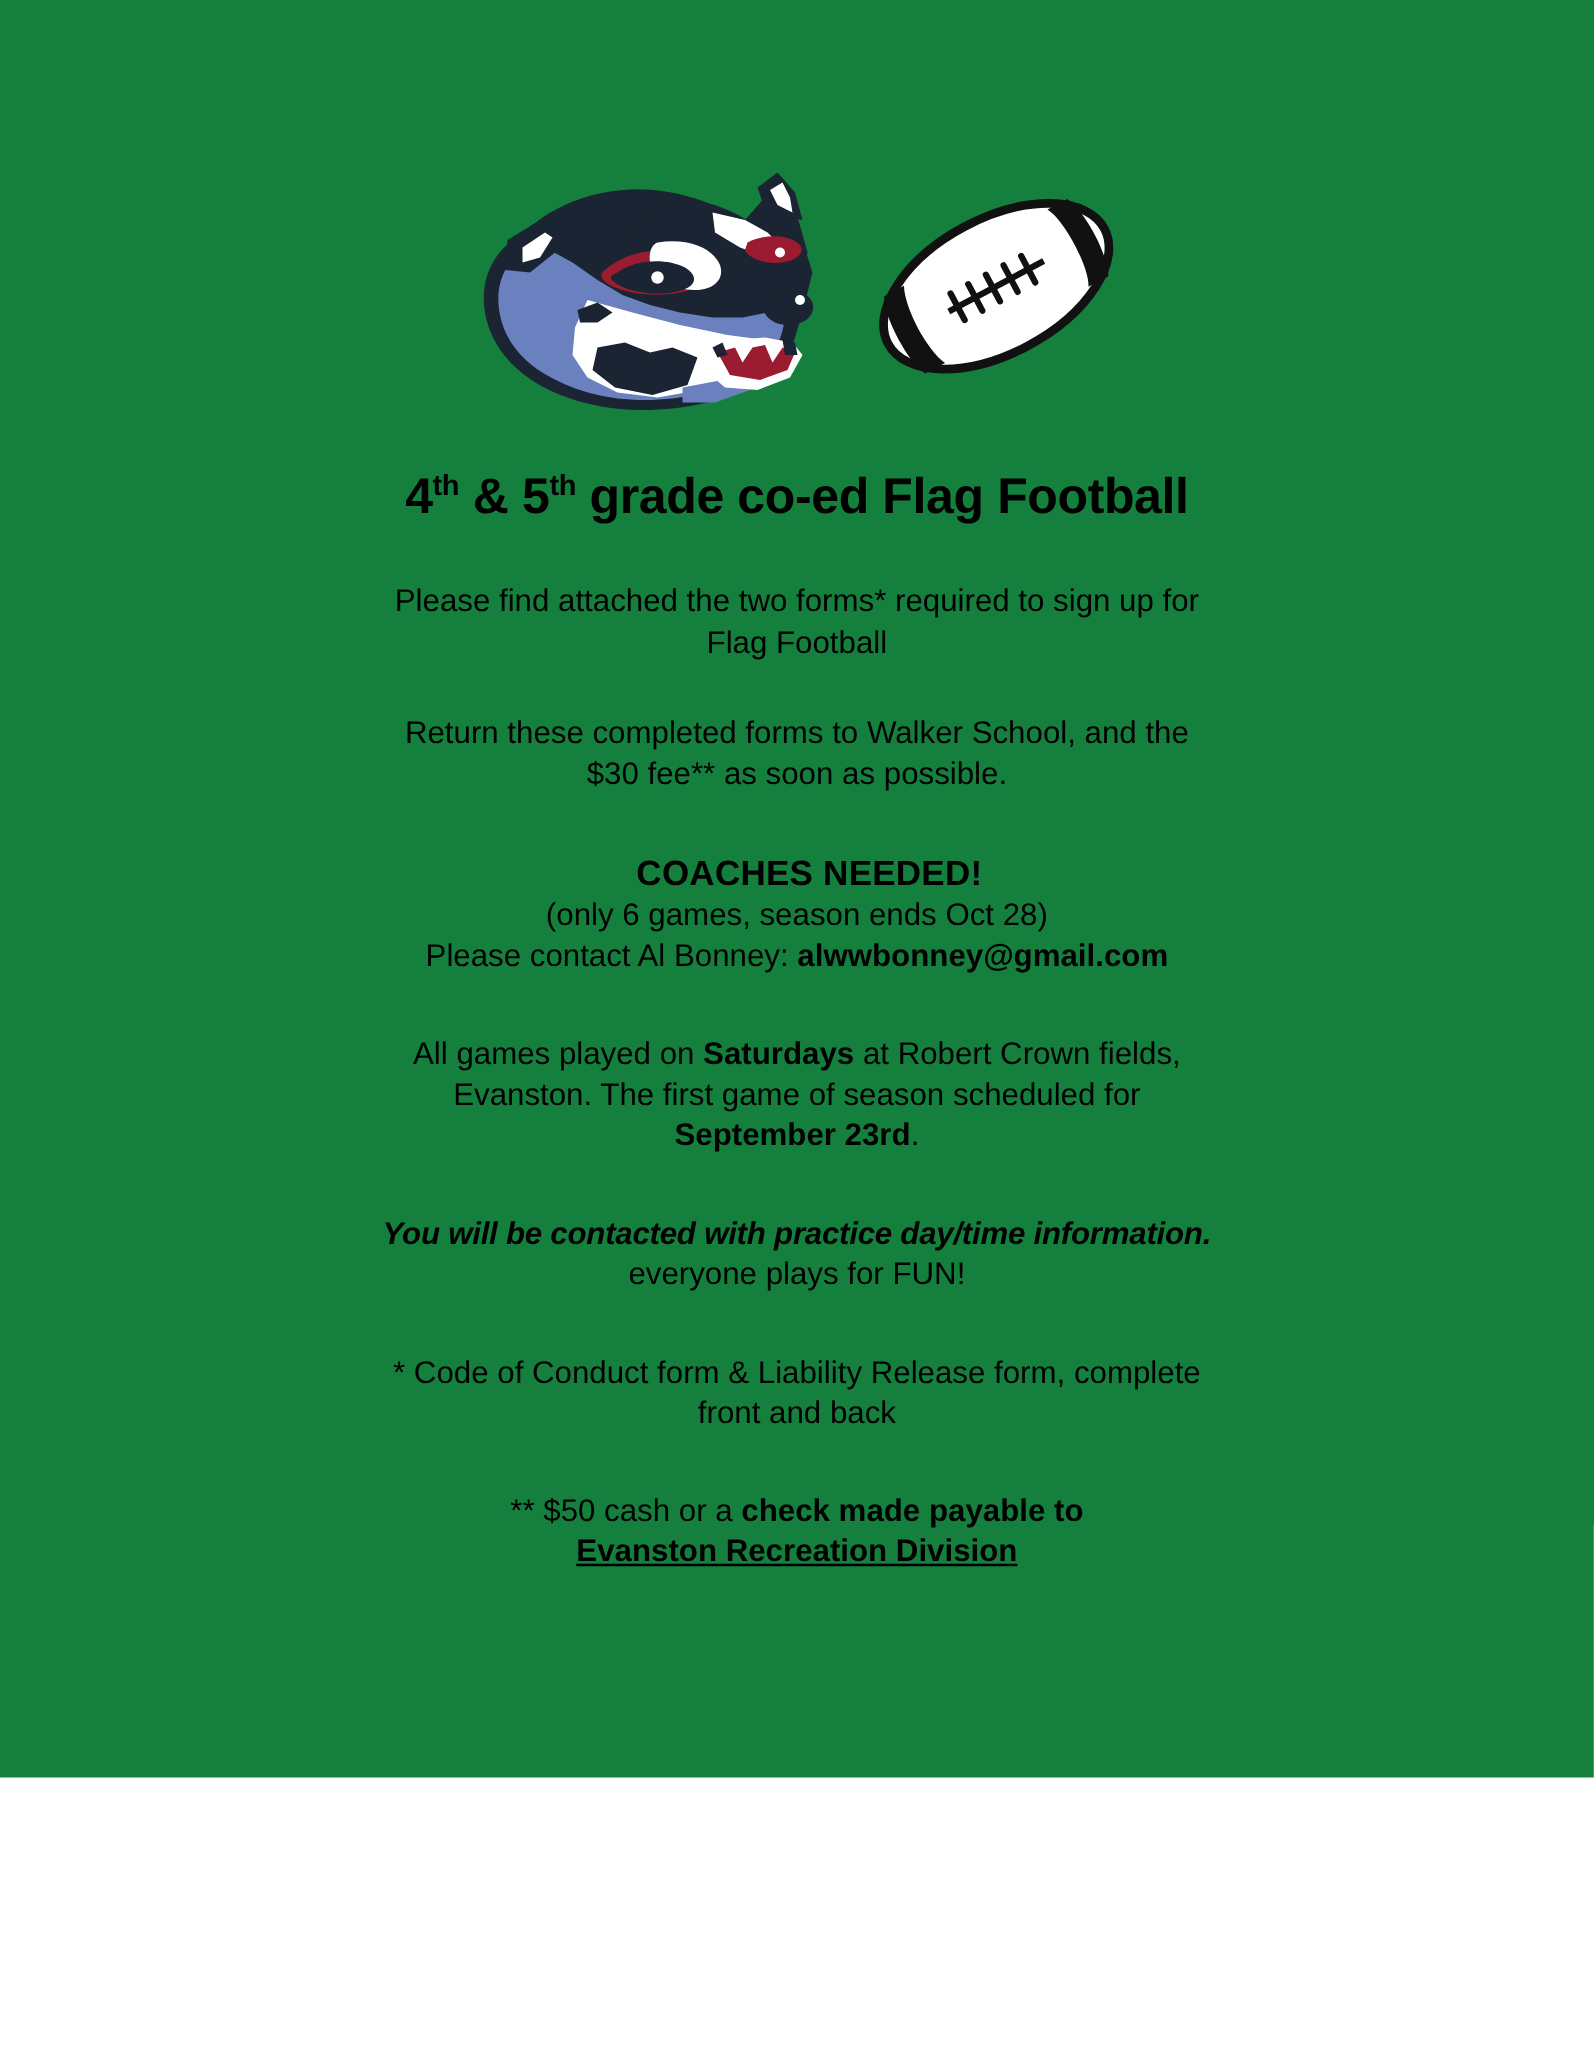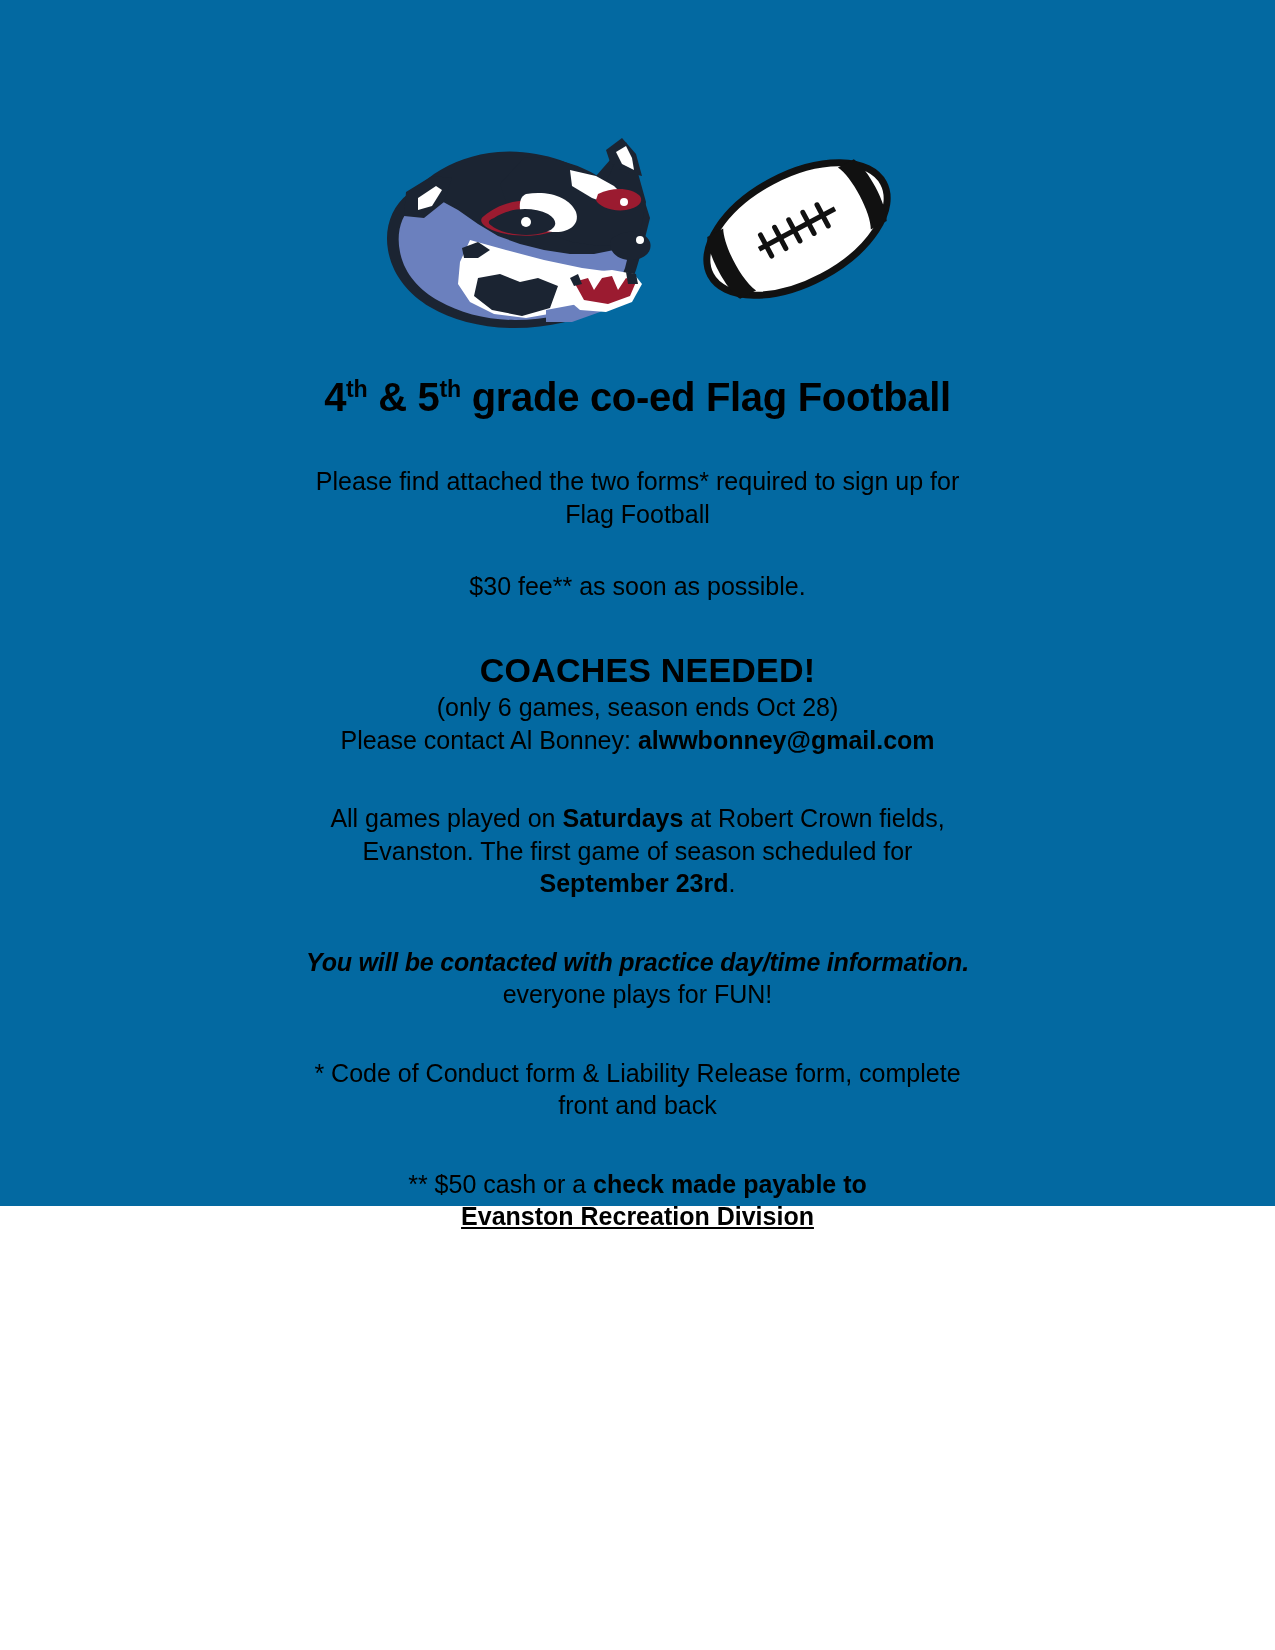--- a/index.html
+++ b/index.html
@@ -11,22 +11,22 @@
   body {
     width: 1275px;
     height: 1650px;
     font-family: "Liberation Sans", sans-serif;
     color: #000000;
     overflow: hidden;
   }
   .page {
     position: relative;
     width: 1275px;
-    height: 1206px;
-    background: #0369a1;
+    height: 1422px;
+    background: #15803d;
     box-sizing: border-box;
   }
 
   
   .art-row {
     position: absolute;
     top: 132px;
     left: 0;
     width: 1275px;
     height: 220px;
@@ -71,21 +71,21 @@
     font-size: 25px;
     line-height: 1.30;
     margin: 0;
     padding: 0;
     font-weight: normal;
   }
   .gap-lg { height: 46px; }
   .gap-md { height: 40px; }
 
   .head-bold {
-    font-size: 34px;
+    font-size: 28px;
     font-weight: bold;
     line-height: 1.25;
     margin: 0;
     letter-spacing: 0.2px;
     padding-left: 20px;
   }
   .b { font-weight: bold; }
   .u { text-decoration: underline; text-align: center; }
   .bold-italic-line {
     font-size: 25px;
@@ -171,20 +171,21 @@
 
     <h1 class="title"><span>4</span><sup>th</sup><span> &amp; 5</span><sup>th</sup><span> grade co-ed Flag Football</span></h1>
 
     <div class="gap-lg"></div>
 
     <p class="para">Please find attached the two forms* required to sign up for</p>
     <p class="para">Flag Football</p>
 
     <div class="gap-md"></div>
 
+    <p class="para">Return these completed forms to Walker School, and the</p>
     <p class="para">$30 fee** as soon as possible.</p>
 
     <div class="gap-lg"></div>
 
     <p class="head-bold">COACHES NEEDED!</p>
     <p class="para">(only 6 games, season ends Oct 28)</p>
     <p class="para"><span>Please contact Al Bonney: </span><span class="b">alwwbonney@gmail.com</span></p>
 
     <div class="gap-lg"></div>
 

